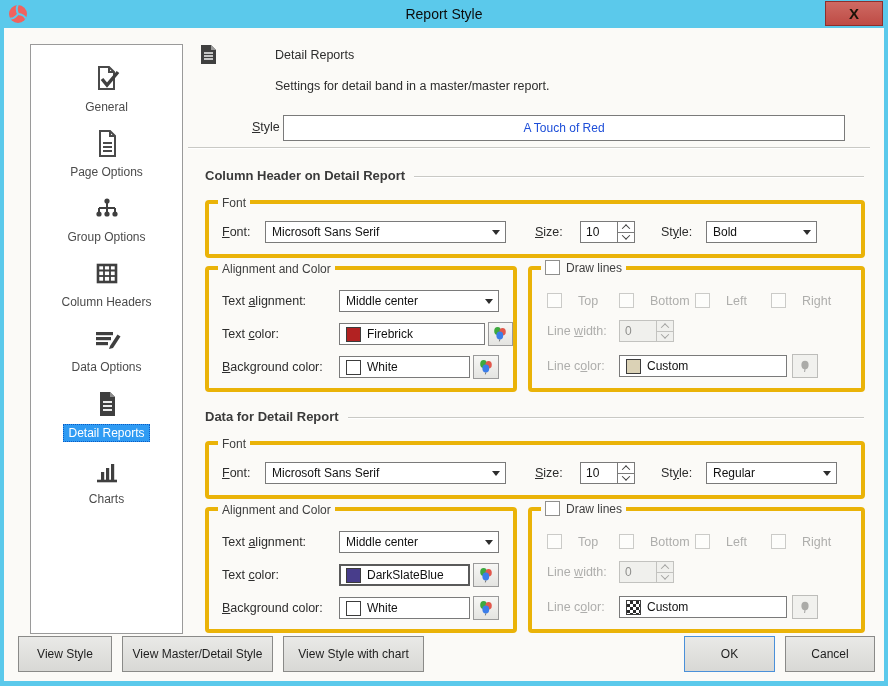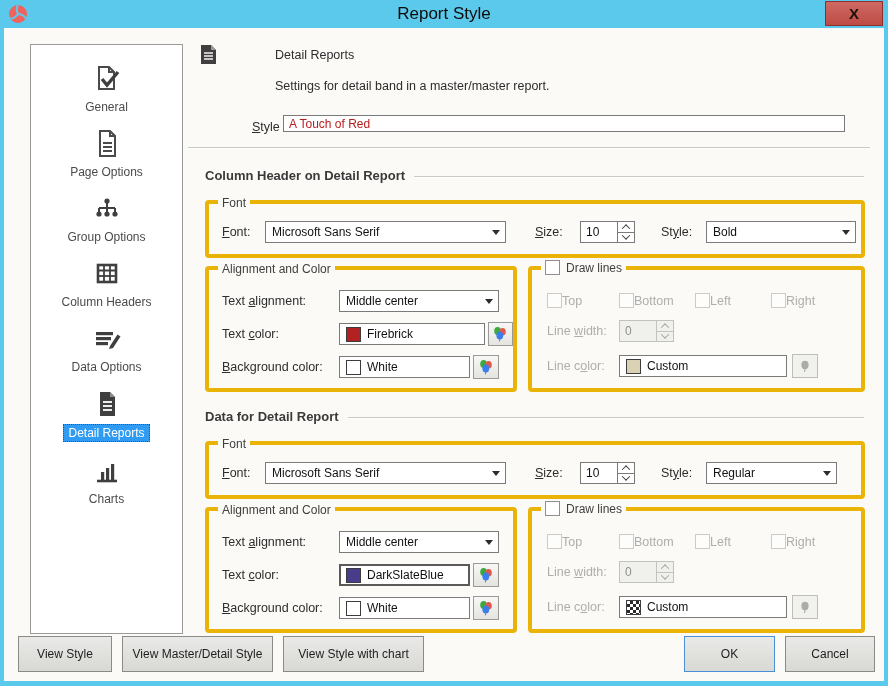--- a/index.html
+++ b/index.html
@@ -1,21 +1,21 @@
 <!DOCTYPE html>
 <html><head>
 <meta charset="utf-8">
 <style>
   * { box-sizing: border-box; margin: 0; padding: 0; }
   body { font-family: "Liberation Sans", sans-serif; background: #888; }
   .dialog { position: relative; width: 888px; height: 686px; background: #5BC9EB; overflow: hidden; }
 
   
   .titlebar { position: absolute; left: 0; top: 0; width: 100%; height: 28px; display: flex; align-items: center; }
-  .titlebar-title { position: absolute; left: 0; right: 0; text-align: center; font-size: 17px; color: #0c0c0c; }
+  .titlebar-title { position: absolute; left: 0; right: 0; text-align: center; font-size: 14px; color: #0c0c0c; }
   .logo { position: absolute; left: 7px; top: 3px; }
   .close-btn { position: absolute; right: 5px; top: 1px; width: 58px; height: 25px;
     background: linear-gradient(#CE6A63, #BE4B45); border: 1px solid #8E2F2C;
     color: #1a1208; font-weight: bold; font-size: 15px; display: flex; align-items: center; justify-content: center; cursor: pointer; }
 
   
   .content { position: absolute; left: 4px; top: 28px; right: 4px; bottom: 5px; background: #FBFAF7; }
 
   
   .sidebar { position: absolute; left: 26px; top: 16px; width: 153px; height: 590px; background: #fff; border: 1px solid #9a9a9a; padding-top: 16px; }
@@ -24,21 +24,21 @@
   .side-item .side-label { margin-top: 4px; font-size: 12px; color: #4b4b4b; padding: 1px 4px; }
   .side-item.selected .side-label { background: #2F9BF3; color: #fff; border: 1px dotted #0A5BC4; }
 
   
   .hdr-icon { position: absolute; left: 196px; top: 16px; }
   .hdr-title { position: absolute; left: 271px; top: 20px; font-size: 12.5px; color: #2d2d2d; }
   .hdr-desc  { position: absolute; left: 271px; top: 51px; font-size: 12.5px; color: #2d2d2d; }
 
   
   .stylename-label { position: absolute; left: 200px; top: 92px; font-size: 12.5px; color: #2d2d2d; margin-left: 48px; }
-  .stylename-input { position: absolute; left: 279px; top: 87px; width: 562px; height: 17px; border: 1px solid #7a7a7a; font-family: "Liberation Sans", sans-serif; font-size: 12px; padding: 2px 5px; color: #b91c1c; background: #fff; }
+  .stylename-input { position: absolute; left: 279px; top: 87px; width: 562px; height: 26px; border: 1px solid #7a7a7a; font-family: "Liberation Sans", sans-serif; font-size: 12px; padding: 2px 5px; color: #1d4ed8; background: #fff; text-align: center; }
   .top-sep { position: absolute; left: 184px; right: 14px; top: 119px; height: 2px; border-top: 1px solid #c9c9c5; border-bottom: 1px solid #fff; }
 
   
   .section-head { position: absolute; left: 201px; right: 20px; display: flex; align-items: center; }
   .section-head .txt { font-size: 13px; font-weight: bold; color: #3a3a3a; white-space: nowrap; }
   .section-head .rule { flex: 1; height: 2px; margin-left: 9px; margin-top: 2px; border-top: 1px solid #c9c9c5; border-bottom: 1px solid #fff; }
 
   
   .groupbox { position: absolute; border: 4px solid #eab308; border-radius: 4px; }
   .groupbox .legend { position: absolute; top: -8px; left: 9px; background: #FBFAF7; padding: 0 4px; font-size: 12px; color: #3f3f3f; }
@@ -80,21 +80,21 @@
   
   .cb { width: 15px; height: 15px; background: #fff; border: 1px solid #8f8f8d; flex: none; }
   .cb.dis { border-color: #cbcbc8; background: #fdfdfb; }
 
   
   .font-row { display: flex; align-items: center; padding: 17px 0 0 13px; }
   .al-row { display: flex; align-items: center; padding-left: 13px; height: 24px; margin-top: 9px; }
   .al-row:first-of-type { margin-top: 19px; }
   .al-label { width: 117px; flex: none; }
   .sides-row { display: flex; align-items: center; padding-left: 15px; margin-top: 23px; }
-  .side-opt { display: flex; align-items: center; gap: 0; font-size: 12.5px; }
+  .side-opt { display: flex; align-items: center; gap: 16px; font-size: 12.5px; }
   .dl-row { display: flex; align-items: center; padding-left: 15px; margin-top: 11px; height: 24px; }
   .dl-label { width: 72px; flex: none; }
 
   
   .btn { position: absolute; bottom: 9px; height: 36px; background: linear-gradient(#E9E9E7,#D8D8D5); border: 1px solid #8a8a88; font-family: "Liberation Sans", sans-serif; font-size: 12px; color: #1e1e1e; display: flex; align-items: center; justify-content: center; cursor: pointer; }
   .btn.default { border: 1px solid #4A90D9; }
 </style>
 </head>
 <body>
 
@@ -248,21 +248,21 @@
           <span class="spin-btns">
             <span class="su">
                 <i class="chev up"></i>
               </span>
             <span>
                 <i class="chev dn"></i>
               </span>
           </span>
         </div>
         <label class="fld" style="width:45px; margin-left:26px;">St<u>y</u>le:</label>
-        <div class="combo" style="width:150px;">
+        <div class="combo" style="width:111px;">
           <span class="ctext">Bold</span>
           <span class="arrow-zone">
               <i class="tri-down"></i>
             </span>
         </div>
       </div>
     </div>
 
     <div class="groupbox" style="left:201px; top:238px; width:312px; height:126px;">
       <span class="legend">Alignment and Color</span>

